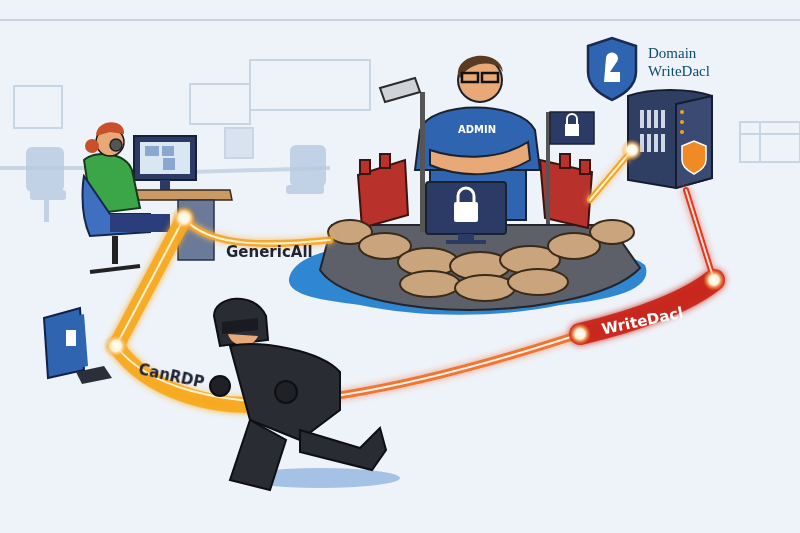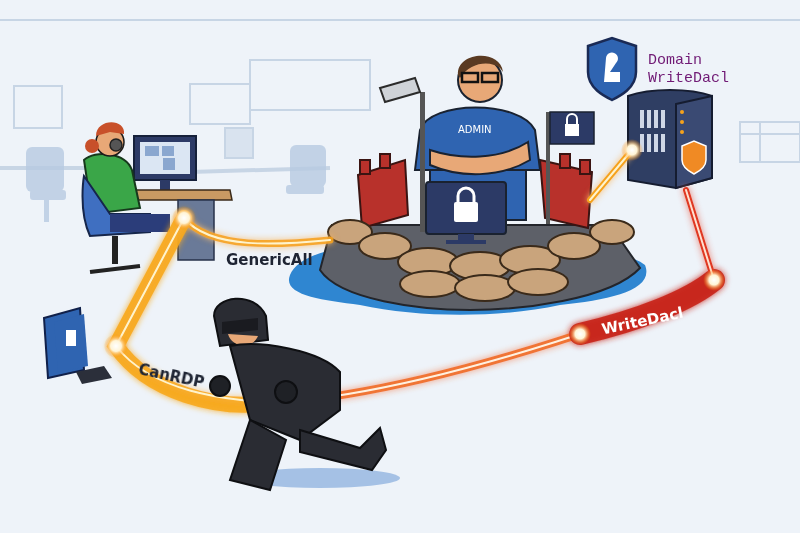--- a/index.html
+++ b/index.html
@@ -1,23 +1,23 @@
 <!DOCTYPE html>
 <html><head>
 <meta charset="utf-8">
 <style>
   html,body{margin:0;padding:0;}
   body{width:800px;height:533px;overflow:hidden;background:#eef3f9;font-family:"DejaVu Sans",sans-serif;position:relative;}
   .scene{position:absolute;left:0;top:0;width:800px;height:533px;}
   .label{position:absolute;font-family:"DejaVu Sans",sans-serif;font-weight:bold;white-space:nowrap;}
-  .dc-title{position:absolute;left:648px;top:44px;color:#701a75;font-size:15px;line-height:18px;font-family:Liberation Mono, monospace;margin-top:8px;}
-  .edge-generic{left:226px;top:243px;font-size:15px;color:#1e2433;margin-top:8px;}
+  .dc-title{position:absolute;left:648px;top:44px;color:#0c4a6e;font-size:15px;line-height:18px;font-family:Liberation Serif, serif;}
+  .edge-generic{left:226px;top:243px;font-size:15px;color:#1e2433;}
   .edge-canrdp{left:138px;top:367px;font-size:15px;color:#1e2433;transform:rotate(12deg);}
   .edge-writedacl{left:601px;top:312px;font-size:15px;color:#ffffff;transform:rotate(-12deg);}
-  .admin-shirt{position:absolute;left:458px;top:124px;font-size:10px;font-weight:normal;color:#ffffff;text-align:center;}
+  .admin-shirt{position:absolute;left:458px;top:124px;font-size:10px;font-weight:bold;color:#ffffff;text-align:center;}
 </style>
 </head>
 <body>
 
 <svg class="scene" viewBox="0 0 800 533" xmlns="http://www.w3.org/2000/svg">
   <defs>
     <filter id="glow" x="-50%" y="-50%" width="200%" height="200%">
       <feGaussianBlur stdDeviation="3" result="b"></feGaussianBlur>
       <feMerge>
           <feMergeNode in="b"></feMergeNode>

